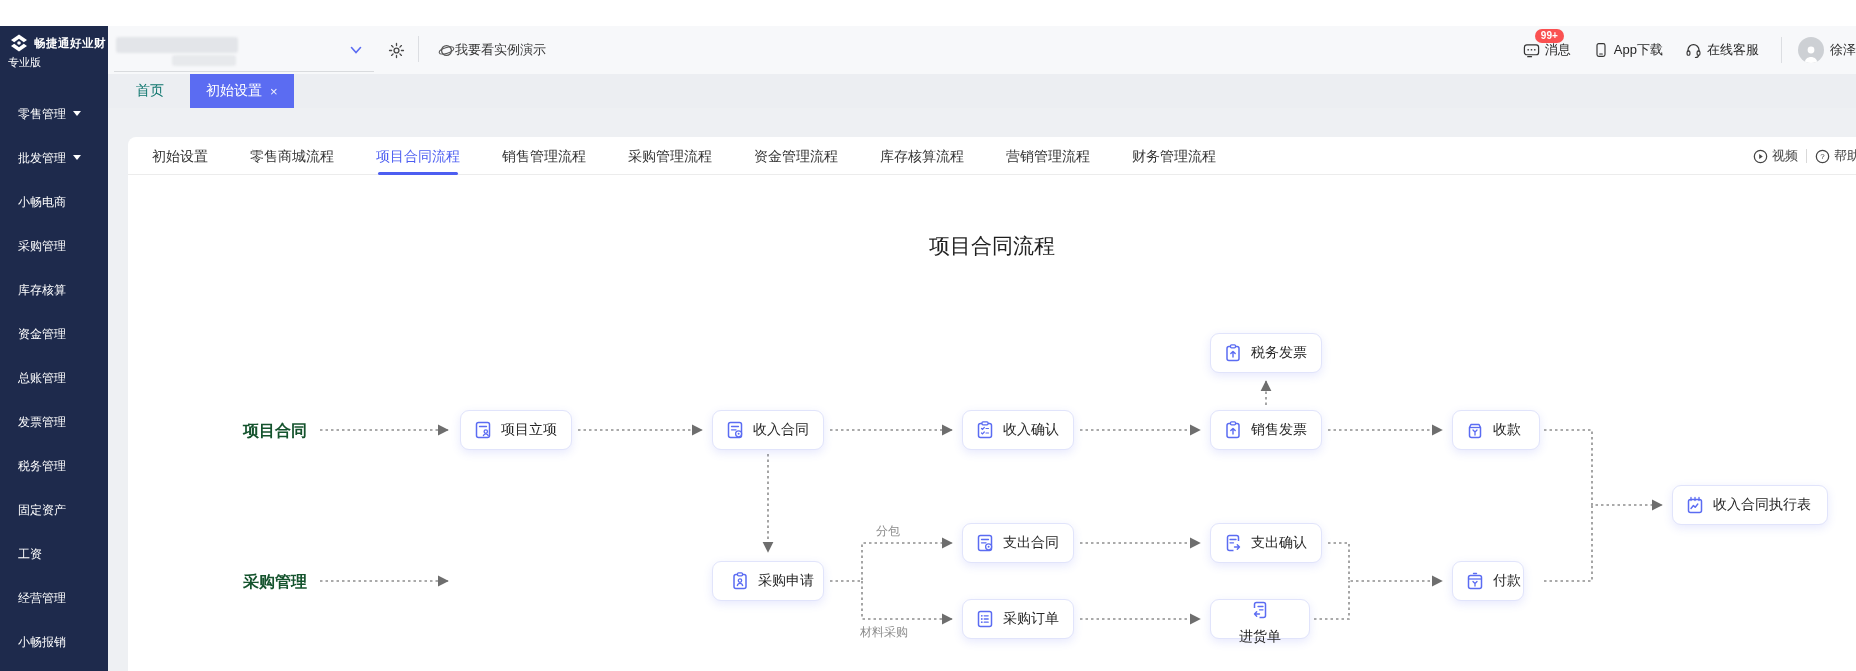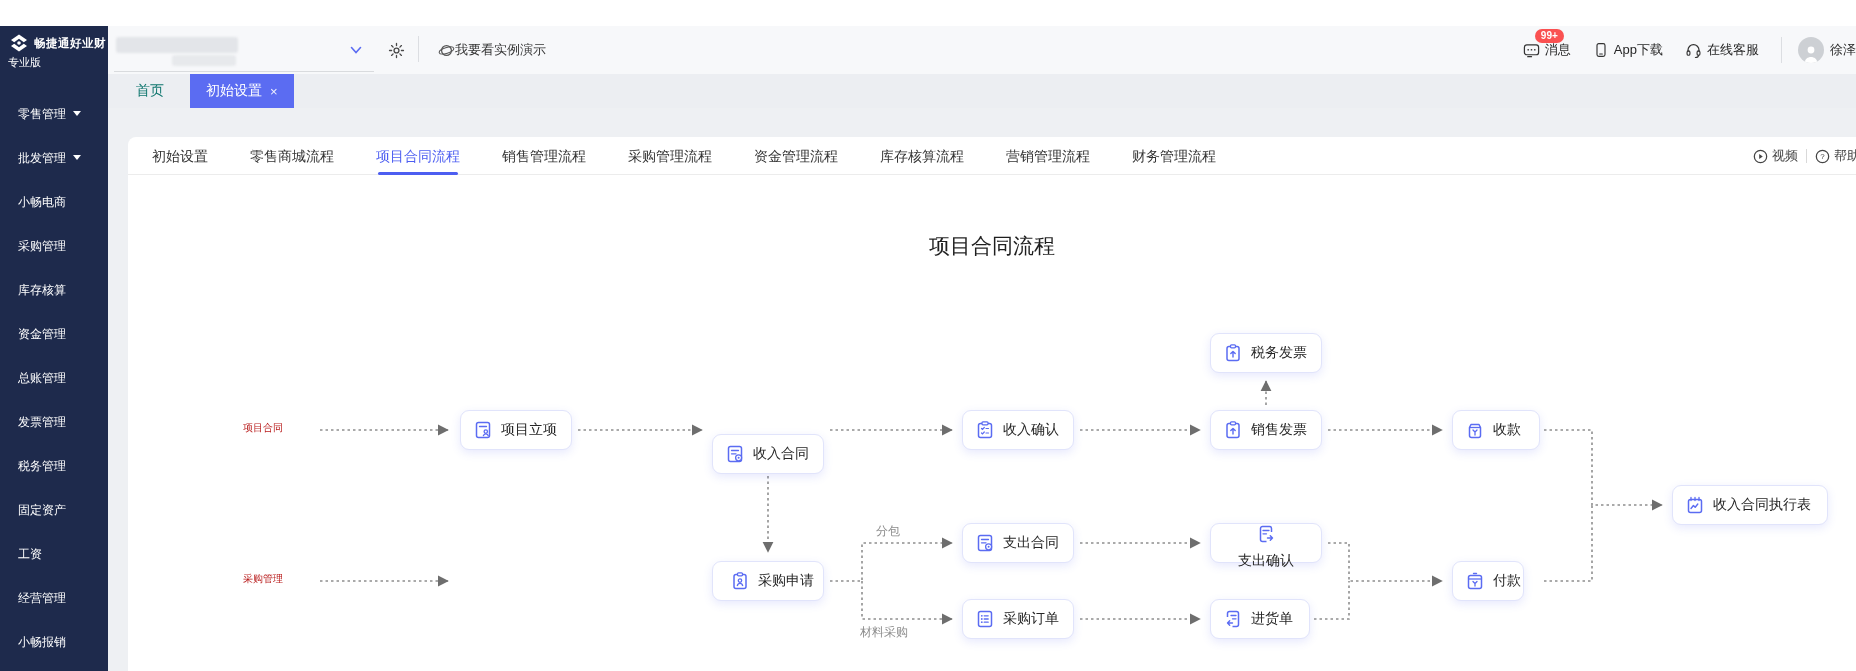--- a/index.html
+++ b/index.html
@@ -47,21 +47,21 @@
   .ptab.active { color:#4d5ef1; font-weight:500; }
   .ptab.active::after { content:""; position:absolute; left:2px; right:2px; bottom:0; height:3px; background:#4d5ef1; border-radius:2px; }
   .ptab-actions { position:absolute; right:-4px; top:0; height:38px; display:flex; align-items:center; gap:8px; font-size:13px; color:#444; }
   .pact { display:flex; align-items:center; gap:4px; cursor:pointer; white-space:nowrap; }
   .pact-div { width:1px; height:14px; background:#d9d9d9; }
 
   
   .flow-layer { position:absolute; inset:0; z-index:6; pointer-events:none; }
   .flow-title { position:absolute; left:128px; width:1728px; top:232px; text-align:center; font-size:21px; font-weight:500; color:#1f1f1f; }
   .connectors { position:absolute; inset:0; }
-  .lane-label { position:absolute; font-size:10px; font-weight:400; color:#b91c1c; }
+  .lane-label { position:absolute; font-size:16px; font-weight:700; color:#14532d; }
   .edge-label { position:absolute; font-size:12px; color:#8c8c8c; }
   .node { position:absolute; height:40px; background:#fff; border:1px solid #e1e4fb; border-radius:9px; box-shadow:0 3px 10px rgba(84,102,241,.14); display:flex; align-items:center; gap:8px; padding:0 12px; font-size:14px; color:#262626; cursor:pointer; pointer-events:auto; white-space:nowrap; }
   .nico { width:20px; height:20px; flex:0 0 auto; display:flex; }
   svg { display:block; }
 </style>
 </head>
 <body>
 
 <div class="app">
 
@@ -250,21 +250,21 @@
       <span class="nico">
           <svg width="20" height="20" viewBox="0 0 20 20">
             <rect x="3.5" y="2.5" width="13" height="15" rx="2" fill="none" stroke="#5b6cf2" stroke-width="1.5"></rect>
             <path d="M6.5 6.5h7" stroke="#5b6cf2" stroke-width="1.3" stroke-linecap="round"></path>
             <circle cx="12.8" cy="11.6" r="1.7" fill="none" stroke="#5b6cf2" stroke-width="1.3"></circle>
             <path d="M10.2 16.2c.4-1.6 1.4-2.3 2.6-2.3s2.2.7 2.6 2.3" fill="none" stroke="#5b6cf2" stroke-width="1.3"></path>
           </svg>
         </span>
       <span>项目立项</span>
     </div>
-    <div class="node" style="left:712px;top:410px;width:112px;margin-top:24px;">
+    <div class="node" style="left:712px;top:410px;width:112px;">
       <span class="nico">
           <svg width="20" height="20" viewBox="0 0 20 20">
             <rect x="3.5" y="2.5" width="13" height="15" rx="2" fill="none" stroke="#5b6cf2" stroke-width="1.5"></rect>
             <path d="M6.5 6.5h7M6.5 9.8h4.5" stroke="#5b6cf2" stroke-width="1.3" stroke-linecap="round"></path>
             <circle cx="13.6" cy="13.8" r="3" fill="#fff" stroke="#5b6cf2" stroke-width="1.3"></circle>
             <circle cx="13.6" cy="13.8" r="1" fill="#5b6cf2"></circle>
           </svg>
         </span>
       <span>收入合同</span>
     </div>
@@ -334,21 +334,21 @@
       <span class="nico">
           <svg width="20" height="20" viewBox="0 0 20 20">
             <rect x="3.5" y="2.5" width="13" height="15" rx="2" fill="none" stroke="#5b6cf2" stroke-width="1.5"></rect>
             <path d="M6.5 6.5h7M6.5 9.8h4.5" stroke="#5b6cf2" stroke-width="1.3" stroke-linecap="round"></path>
             <circle cx="13.6" cy="13.8" r="3" fill="#fff" stroke="#5b6cf2" stroke-width="1.3"></circle>
             <circle cx="13.6" cy="13.8" r="1" fill="#5b6cf2"></circle>
           </svg>
         </span>
       <span>支出合同</span>
     </div>
-    <div class="node" style="left:1210px;top:523px;width:112px;flex-direction:column;">
+    <div class="node" style="left:1210px;top:523px;width:112px;">
       <span class="nico">
           <svg width="20" height="20" viewBox="0 0 20 20">
             <path d="M15.5 8V4.5a2 2 0 0 0-2-2h-7a2 2 0 0 0-2 2v11a2 2 0 0 0 2 2h4" fill="none" stroke="#5b6cf2" stroke-width="1.5"></path>
             <path d="M7 6.5h6M7 9.8h3.5" stroke="#5b6cf2" stroke-width="1.3" stroke-linecap="round"></path>
             <path d="M11.5 14h5M14.3 11.8l2.2 2.2-2.2 2.2" fill="none" stroke="#5b6cf2" stroke-width="1.4" stroke-linecap="round" stroke-linejoin="round"></path>
           </svg>
         </span>
       <span>支出确认</span>
     </div>
     <div class="node" style="left:962px;top:599px;width:112px;">
@@ -356,21 +356,21 @@
           <svg width="20" height="20" viewBox="0 0 20 20">
             <rect x="3.5" y="2.5" width="13" height="15" rx="2" fill="none" stroke="#5b6cf2" stroke-width="1.5"></rect>
             <circle cx="6.8" cy="6.8" r=".9" fill="#5b6cf2"></circle>
             <circle cx="6.8" cy="10" r=".9" fill="#5b6cf2"></circle>
             <circle cx="6.8" cy="13.2" r=".9" fill="#5b6cf2"></circle>
             <path d="M9.2 6.8h4M9.2 10h4M9.2 13.2h4" stroke="#5b6cf2" stroke-width="1.3" stroke-linecap="round"></path>
           </svg>
         </span>
       <span>采购订单</span>
     </div>
-    <div class="node" style="left:1210px;top:599px;width:100px;">
+    <div class="node" style="left:1210px;top:599px;width:100px;flex-direction:column;">
       <span class="nico">
           <svg width="20" height="20" viewBox="0 0 20 20">
             <path d="M4.5 8V4.5a2 2 0 0 1 2-2h7a2 2 0 0 1 2 2v11a2 2 0 0 1-2 2h-4" fill="none" stroke="#5b6cf2" stroke-width="1.5"></path>
             <path d="M8 6.5h5M9.5 9.8h3.5" stroke="#5b6cf2" stroke-width="1.3" stroke-linecap="round"></path>
             <path d="M9.5 14h-5M6.7 11.8 4.5 14l2.2 2.2" fill="none" stroke="#5b6cf2" stroke-width="1.4" stroke-linecap="round" stroke-linejoin="round"></path>
           </svg>
         </span>
       <span>进货单</span>
     </div>
     <div class="node" style="left:1452px;top:561px;width:72px;">

